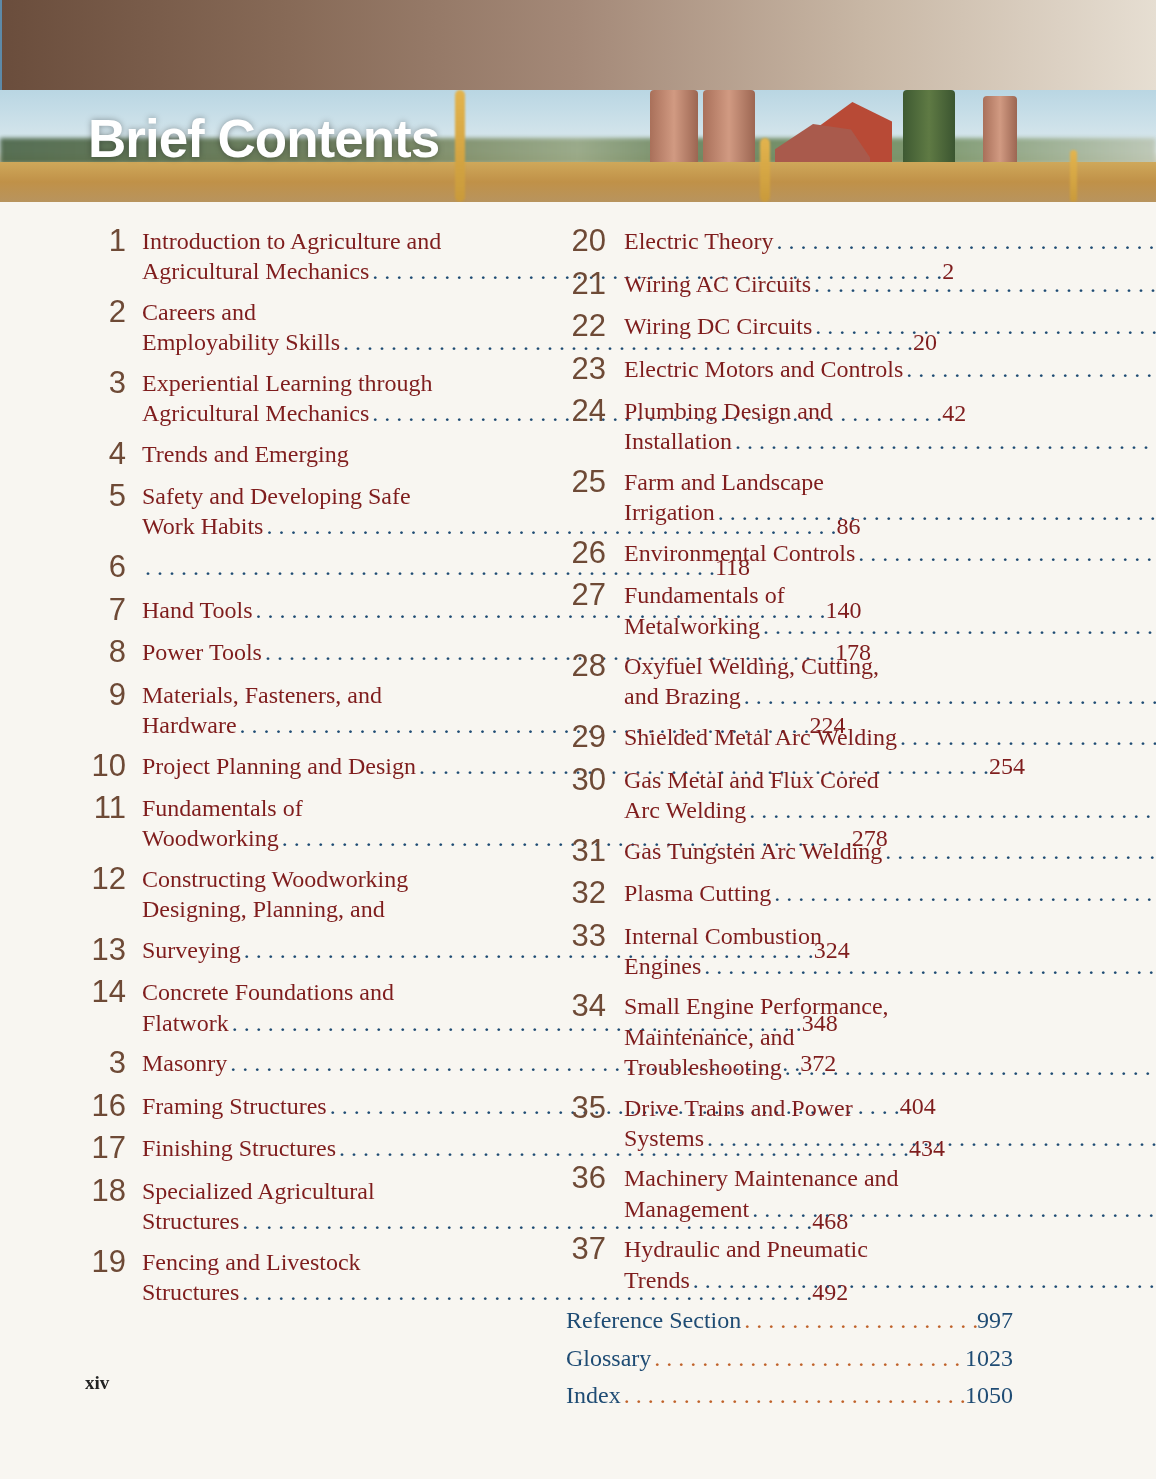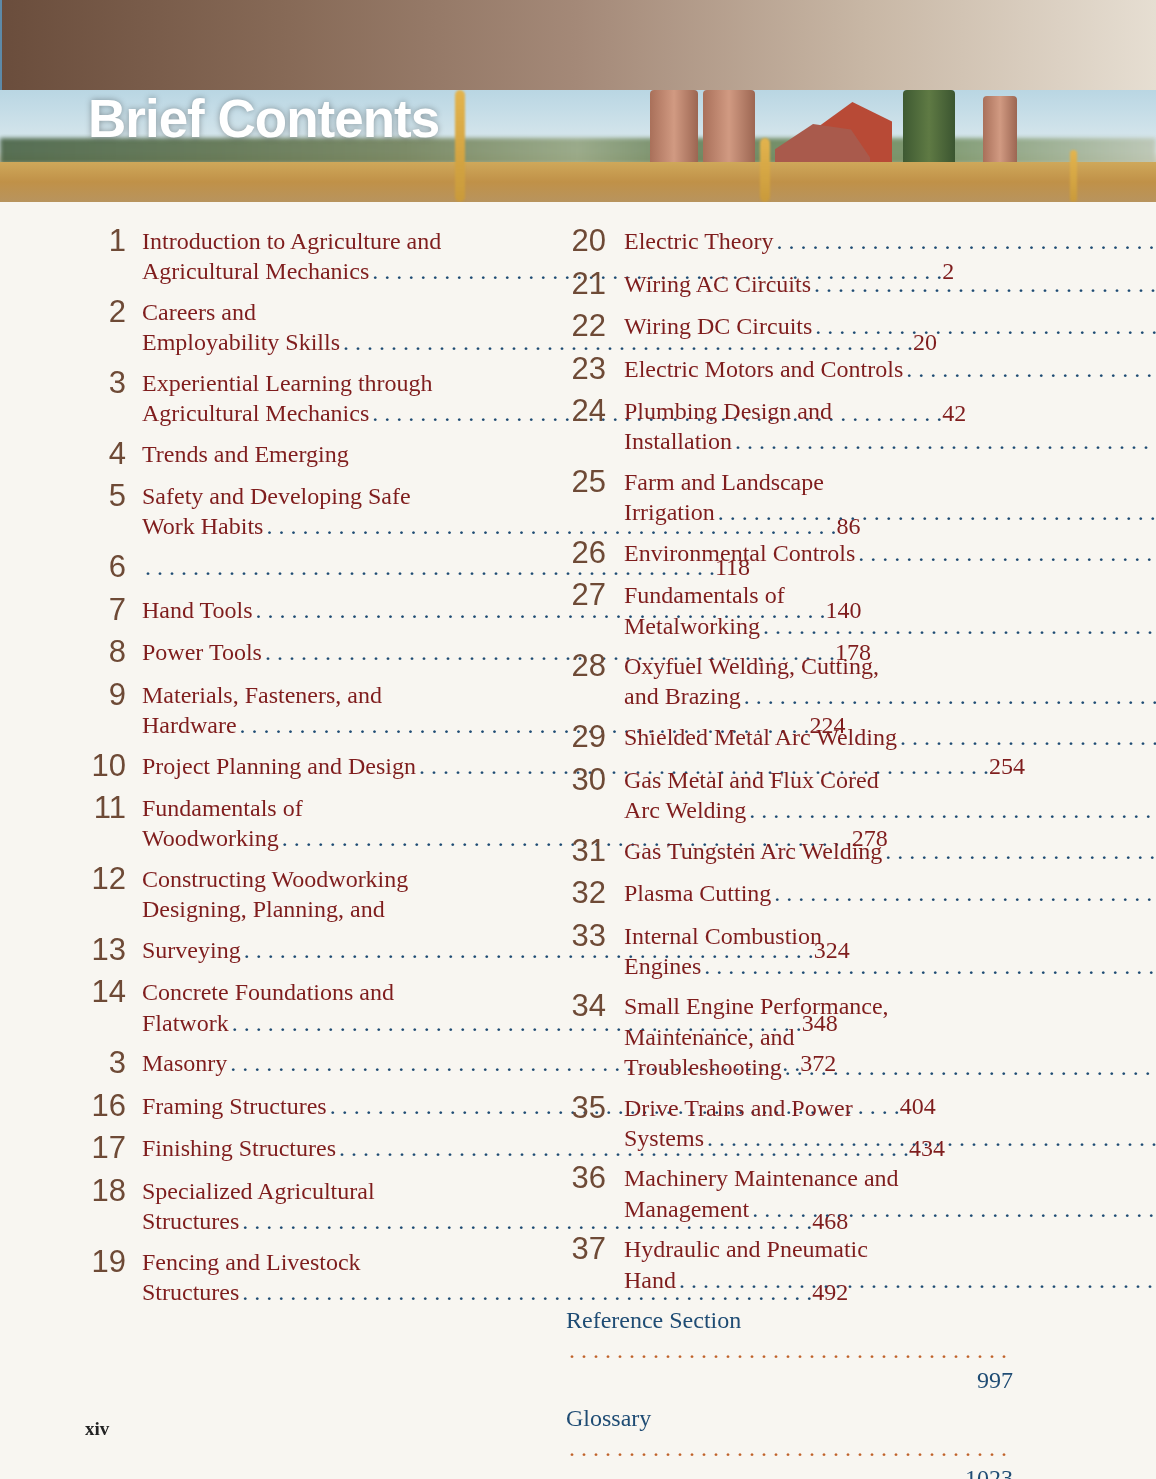--- a/index.html
+++ b/index.html
@@ -34,21 +34,21 @@
     filter: blur(1px);
   }
   .silo {
     position: absolute; border-radius: 4px 4px 0 0;
     background: linear-gradient(90deg, #a9705a, #d19a82 50%, #9c6652);
   }
   .barn {
     position: absolute; background: #b84a36;
   }
   .page-title {
-    position: absolute; left: 88px; top: 88px;
+    position: absolute; left: 88px; top: 108px;
     font-family: "Liberation Sans", sans-serif; font-weight: bold;
     font-size: 53px; color: #ffffff; letter-spacing: -1px;
     text-shadow: 0 0 6px rgba(0,0,0,0.35);
     margin: 0;
   }
   .col { position: absolute; top: 226px; }
   .col-left { left: 84px; width: 447px; }
   .col-right { left: 566px; width: 447px; }
   .entry { position: relative; display: flex; margin-bottom: 10.5px; }
   .num {
@@ -60,25 +60,25 @@
   .body { flex: 1; color: #7f1d1d; font-size: 24px; line-height: 30.2px; }
   .line { display: block; white-space: nowrap; }
   .last { display: flex; white-space: nowrap; }
   .last .t { flex: none; }
   .dots {
     flex: 1; overflow: hidden; white-space: nowrap; letter-spacing: 4.6px; padding-left: 3px;
     color: #1f4c74;
   }
   .dots::before { content: ". . . . . . . . . . . . . . . . . . . . . . . . . . . . . . . . . . . . . . . . . . . . . . . ."; letter-spacing: 0; word-spacing: 0px; }
   .pg { flex: none; text-align: right; }
-  .extra { display: flex; white-space: nowrap; color: #1f4c74; font-size: 24px; line-height: 30px; margin-bottom: 7.5px; flex-direction: column; }
+  .extra { display: flex; white-space: nowrap; color: #1f4c74; font-size: 24px; line-height: 30px; margin-bottom: 7.5px; }
   .extra .dots { color: #c0622a; }
   .extras { margin-top: 3px; margin-left: 0; }
   .folio {
-    position: absolute; left: 85px; top: 1418px; font-size: 19px; font-weight: bold; color: #222;
+    position: absolute; left: 85px; top: 1372px; font-size: 19px; font-weight: bold; color: #222;
     font-family: "Liberation Serif", serif;
   }
 </style>
 </head>
 <body>
 
 <div class="top-band"></div>
 
 <div class="photo-band">
   <div class="treeline"></div>
@@ -451,21 +451,21 @@
           <span class="t">Management</span>
           <span class="dots"></span>
         </div>
       </div>
     </div>
     <div class="entry">
       <div class="num">37</div>
       <div class="body">
         <span class="line">Hydraulic and Pneumatic</span>
         <div class="last">
-          <span class="t">Hand</span>
+          <span class="t">Trends</span>
           <span class="dots"></span>
         </div>
       </div>
     </div>
     <div class="extras">
       <div class="extra">
         <span class="t">Reference Section</span>
         <span class="dots"></span>
         <span class="pg">997</span>
       </div>

